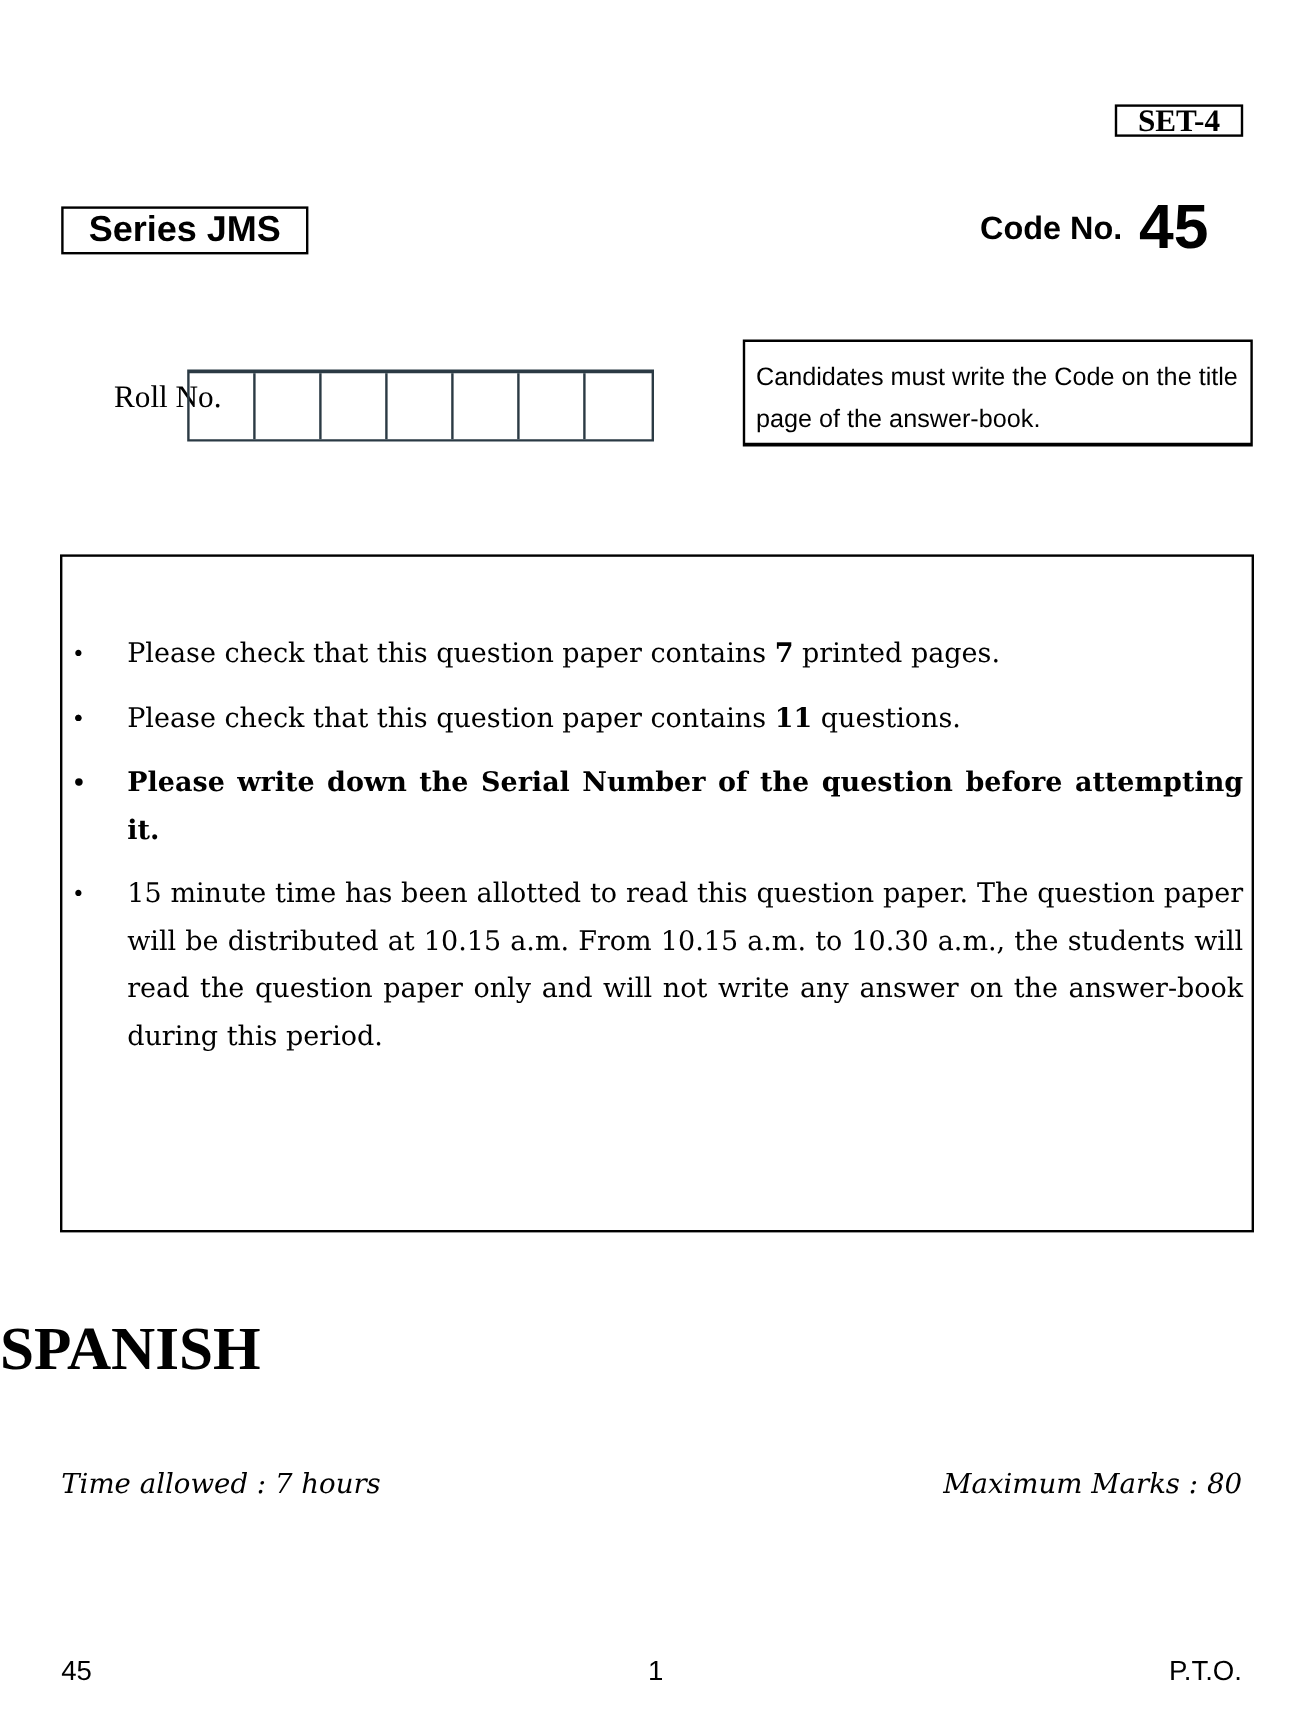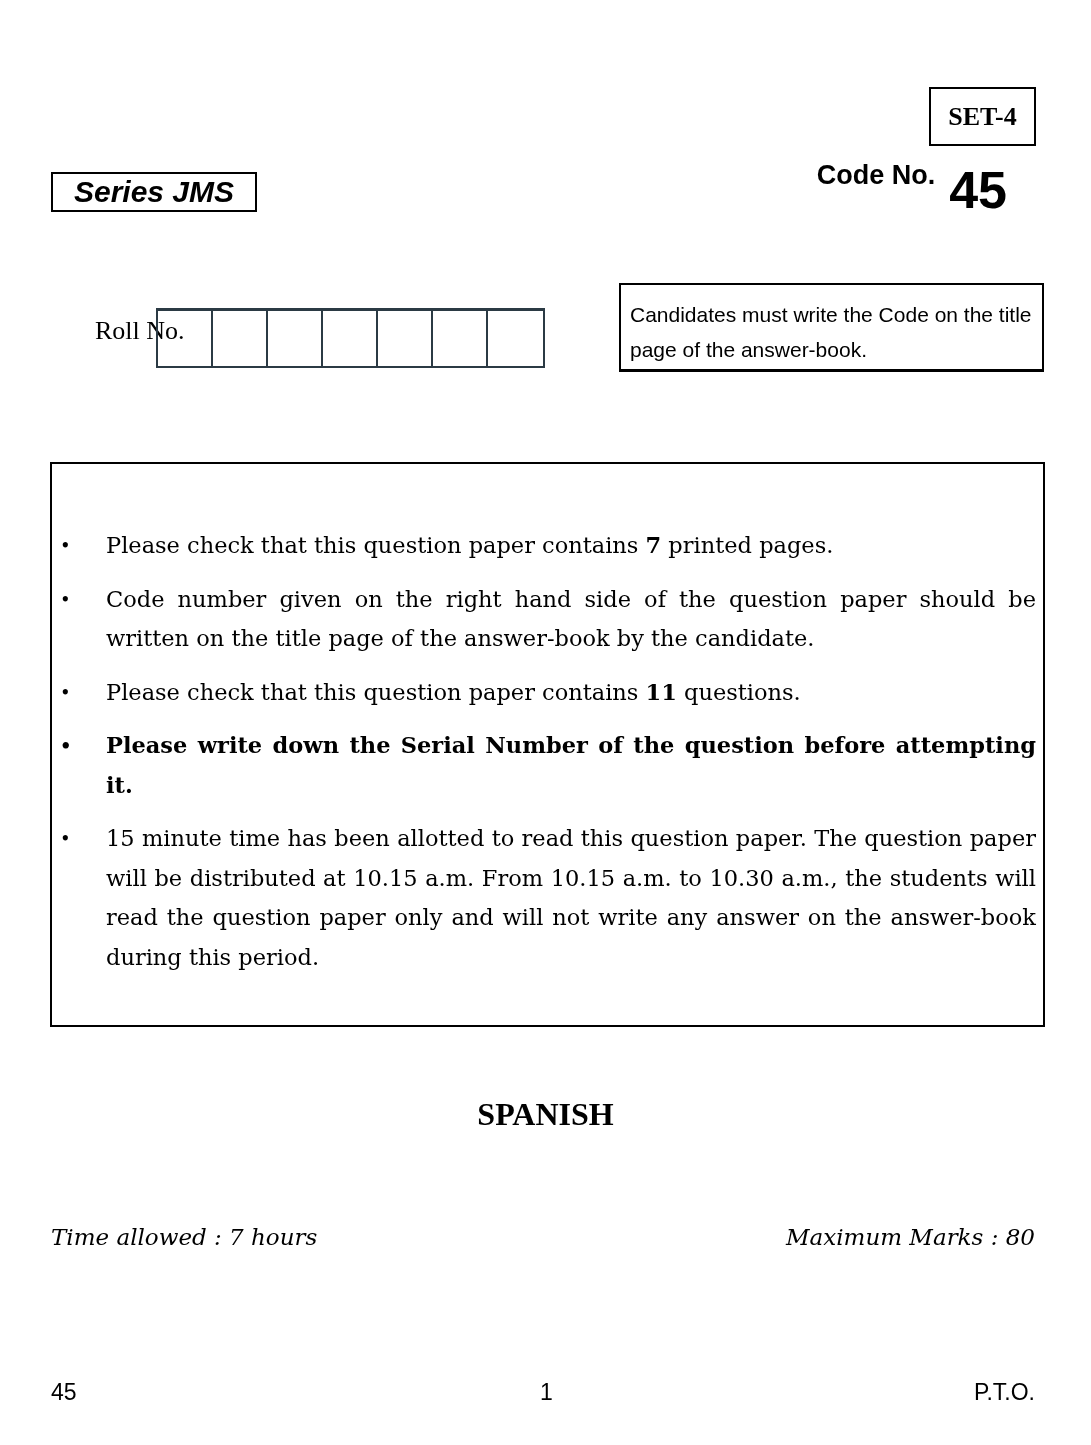--- a/index.html
+++ b/index.html
@@ -1,26 +1,26 @@
 <!DOCTYPE html>
 <html><head>
 <meta charset="utf-8">
 <style>
   html, body { margin: 0; padding: 0; background: #ffffff; }
   body { width: 1091px; height: 1445px; position: relative; overflow: hidden; color: #000; }
 
-  .set-box { position: absolute; left: 929px; top: 87px; width: 107px; height: 59px; box-sizing: border-box;
+  .set-box { position: absolute; left: 929px; top: 87px; width: 107px; height: 27px; box-sizing: border-box;
     border: 2px solid #000; display: flex; align-items: center; justify-content: center;
     font-family: "Liberation Serif", serif; font-weight: bold; font-size: 26px; }
 
   .series-box { position: absolute; left: 51px; top: 172px; width: 206px; height: 40px; box-sizing: border-box;
     border: 2px solid #000; display: flex; align-items: center; justify-content: center;
-    font-family: "Liberation Sans", sans-serif; font-weight: bold; font-size: 30px; font-style: italic; }
+    font-family: "Liberation Sans", sans-serif; font-weight: bold; font-size: 30px; }
 
-  .code-wrap { position: absolute; right: 84px; top: 160px; display: flex; align-items: flex-start; gap: 14px;
+  .code-wrap { position: absolute; right: 84px; top: 160px; display: flex; align-items: center; gap: 14px;
     font-family: "Liberation Sans", sans-serif; font-weight: bold; }
   .code-label { font-size: 27px; }
   .code-num { font-size: 52px; }
 
   .roll-label { position: absolute; left: 51px; top: 316px; font-family: "Liberation Serif", serif; font-size: 26px; margin-left: 44px; }
   .roll-boxes { position: absolute; left: 156px; top: 308px; display: flex; border: 2px solid #2b3a44; border-top-width: 3px; }
   .roll-cell { width: 55px; height: 55px; box-sizing: border-box; border-right: 2px solid #2b3a44; }
   .roll-cell:last-child { border-right: none; }
 
   .cand-box { position: absolute; left: 619px; top: 283px; width: 425px; height: 89px; box-sizing: border-box;
@@ -29,22 +29,22 @@
 
   .instr-box { position: absolute; left: 50px; top: 462px; width: 995px; height: 565px; box-sizing: border-box;
     border: 2px solid #000; }
   .instr-list { list-style: none; margin: 0; padding: 0; position: absolute; left: 0; top: 62px; width: 984px; }
   .instr-item { position: relative; padding-left: 54px; font-family: "DejaVu Serif", serif; font-size: 22.5px;
     line-height: 39.5px; text-align: justify; margin-bottom: 14px; }
   .instr-item .bullet { position: absolute; left: 8px; top: 0; font-size: 18px; }
   .instr-item.bold-item { font-weight: bold; }
   b { font-weight: bold; }
 
-  .subject { position: absolute; left: 0; width: 1091px; top: 1096px; text-align: center;
-    font-family: "Liberation Serif", serif; font-weight: bold; font-size: 32px; }
+  .subject { position: absolute; left: 0; width: 1091px; top: 1096px; 
+    font-family: "Liberation Serif", serif; font-weight: bold; font-size: 51px; }
 
   .time-allowed { position: absolute; left: 51px; top: 1224px; font-family: "DejaVu Serif", serif; font-style: italic; font-size: 23px; }
   .max-marks { position: absolute; right: 56px; top: 1224px; font-family: "DejaVu Serif", serif; font-style: italic; font-size: 23px; margin-left: 46px; }
 
   .footer { position: absolute; top: 1379px; font-family: "Liberation Sans", sans-serif; font-size: 23px; }
   .footer-left { left: 51px; }
   .footer-center { left: 540px; }
   .footer-right { right: 56px; }
 </style>
 </head>
@@ -71,21 +71,21 @@
 </div>
 
 <div class="cand-box">Candidates must write the Code on the title page of the answer-book.</div>
 
 <div class="instr-box">
   <ul class="instr-list">
     <li class="instr-item">
       <span class="bullet">•</span><span>Please check that this question paper contains </span><b>7</b><span> printed pages.</span>
     </li>
     <li class="instr-item">
-      <span class="bullet">•</span><span>Code number given on the right hand side of the question paper should be written on the title page of the answer-book by the candidate.</span>
+      <span class="bullet">•</span>
     </li>
     <li class="instr-item">
       <span class="bullet">•</span><span>Please check that this question paper contains </span><b>11</b><span> questions.</span>
     </li>
     <li class="instr-item bold-item">
       <span class="bullet">•</span><span>Please write down the Serial Number of the question before attempting it.</span>
     </li>
     <li class="instr-item">
       <span class="bullet">•</span><span>15 minute time has been allotted to read this question paper. The question paper will be distributed at 10.15 a.m. From 10.15 a.m. to 10.30 a.m., the students will read the question paper only and will not write any answer on the answer-book during this period.</span>
     </li>

